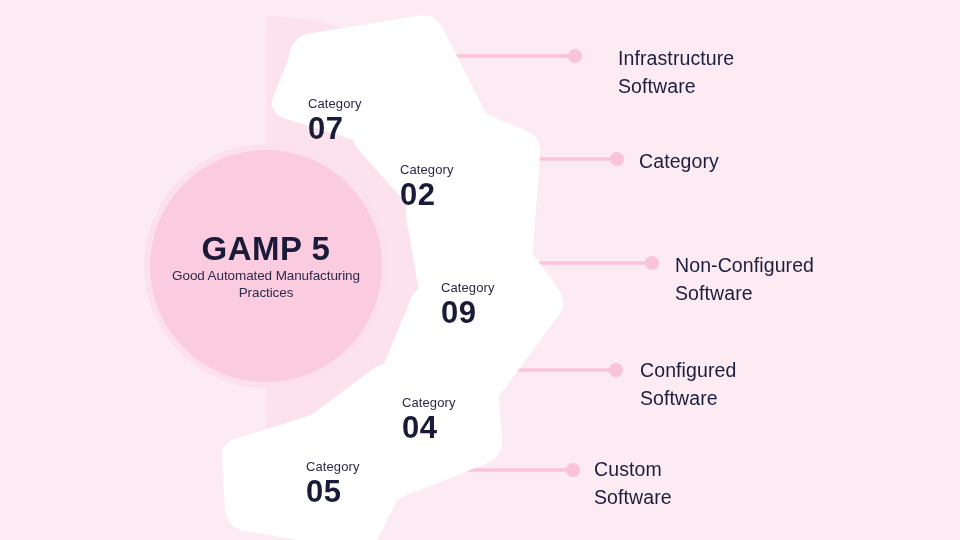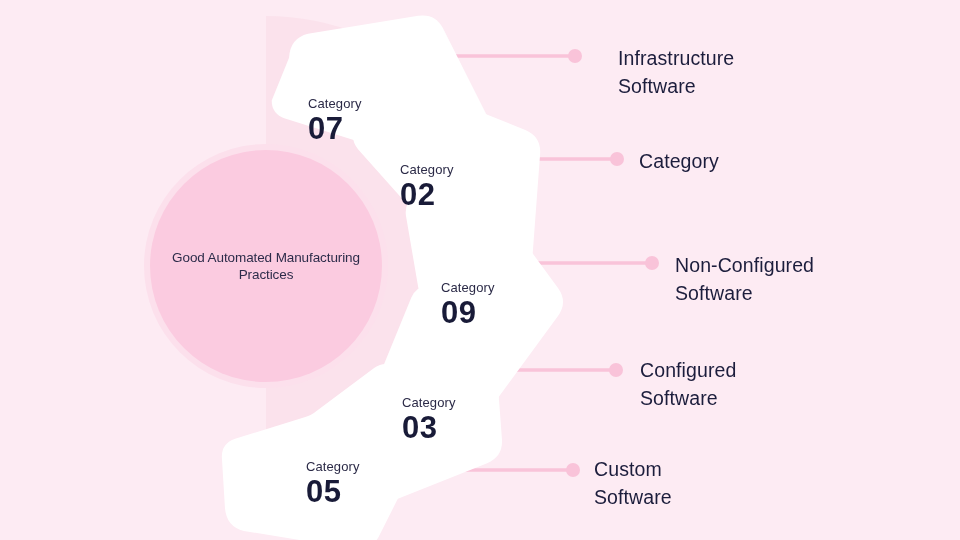--- a/index.html
+++ b/index.html
@@ -159,39 +159,40 @@
     <g fill="#f9c3d9">
       <circle cx="575" cy="56" r="7"></circle>
       <circle cx="617" cy="159" r="7"></circle>
       <circle cx="652" cy="263" r="7"></circle>
       <circle cx="616" cy="370" r="7"></circle>
       <circle cx="573" cy="470" r="7"></circle>
     </g>
   </svg>
 
   <div class="hub-text">
+    <div class="hub-title">GAMP 5</div>
     <div class="hub-sub">Good Automated
 Manufacturing Practices</div>
   </div>
 
   <div class="petal-text pt1">
     <div class="petal-cat">Category</div>
     <div class="petal-num">07</div>
   </div>
   <div class="petal-text pt2">
     <div class="petal-cat">Category</div>
     <div class="petal-num">02</div>
   </div>
   <div class="petal-text pt3">
     <div class="petal-cat">Category</div>
     <div class="petal-num">09</div>
   </div>
   <div class="petal-text pt4">
     <div class="petal-cat">Category</div>
-    <div class="petal-num">03</div>
+    <div class="petal-num">04</div>
   </div>
   <div class="petal-text pt5">
     <div class="petal-cat">Category</div>
     <div class="petal-num">05</div>
   </div>
 
   <div class="side-label sl1">Infrastructure
 Software</div>
   <div class="side-label sl2">Category</div>
   <div class="side-label sl3">Non-Configured

